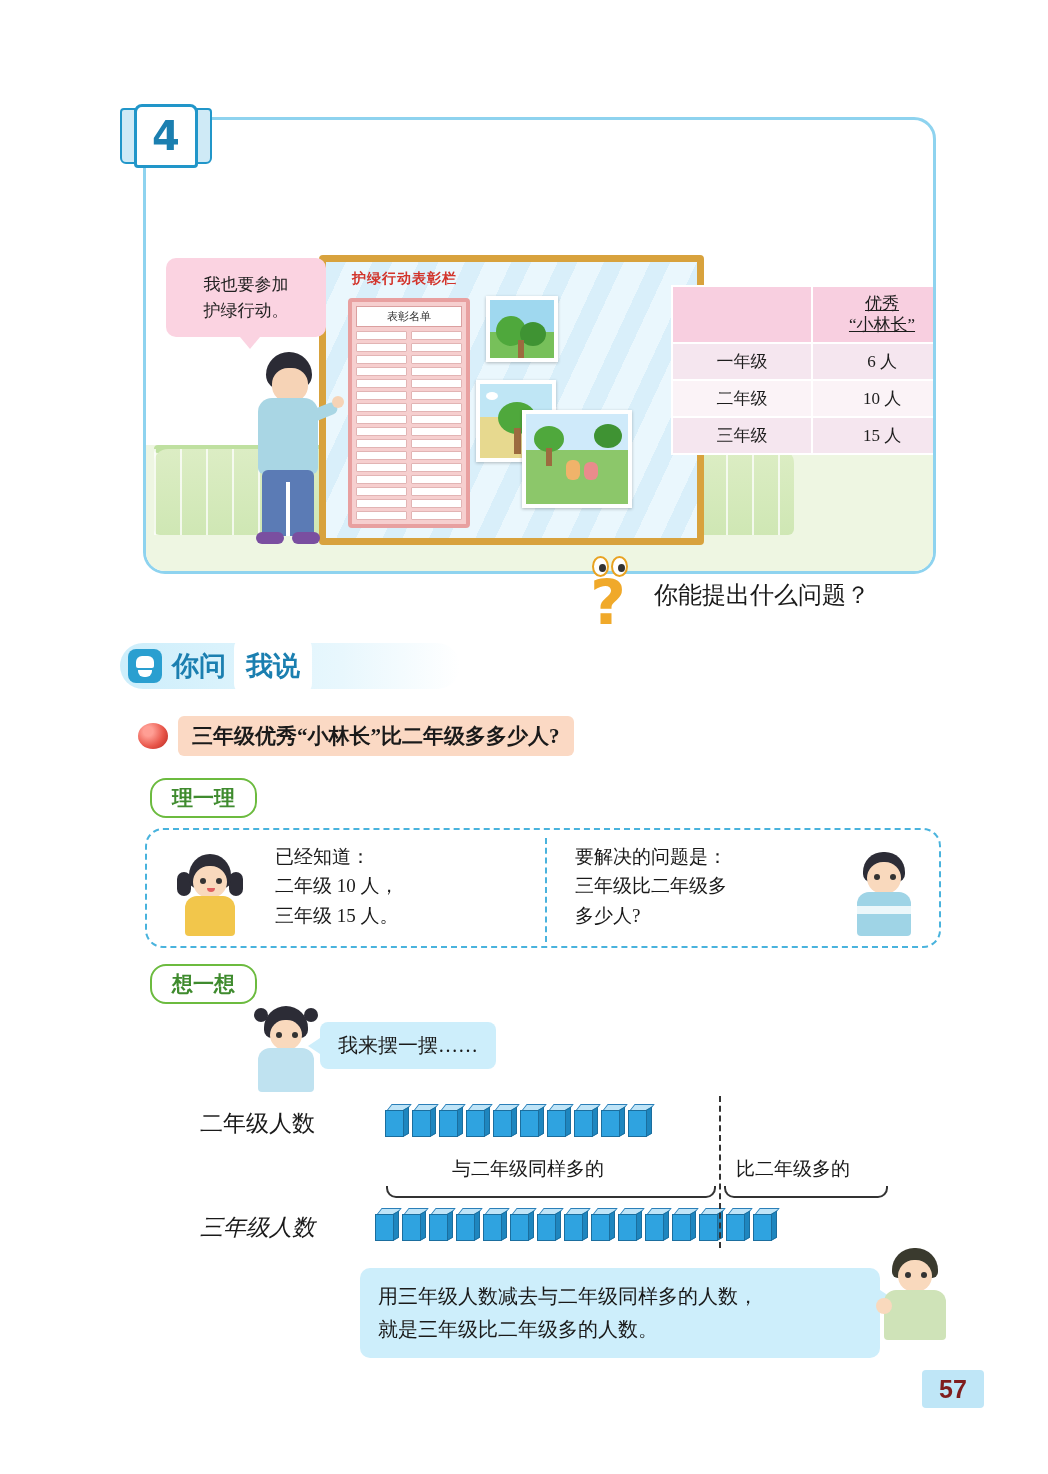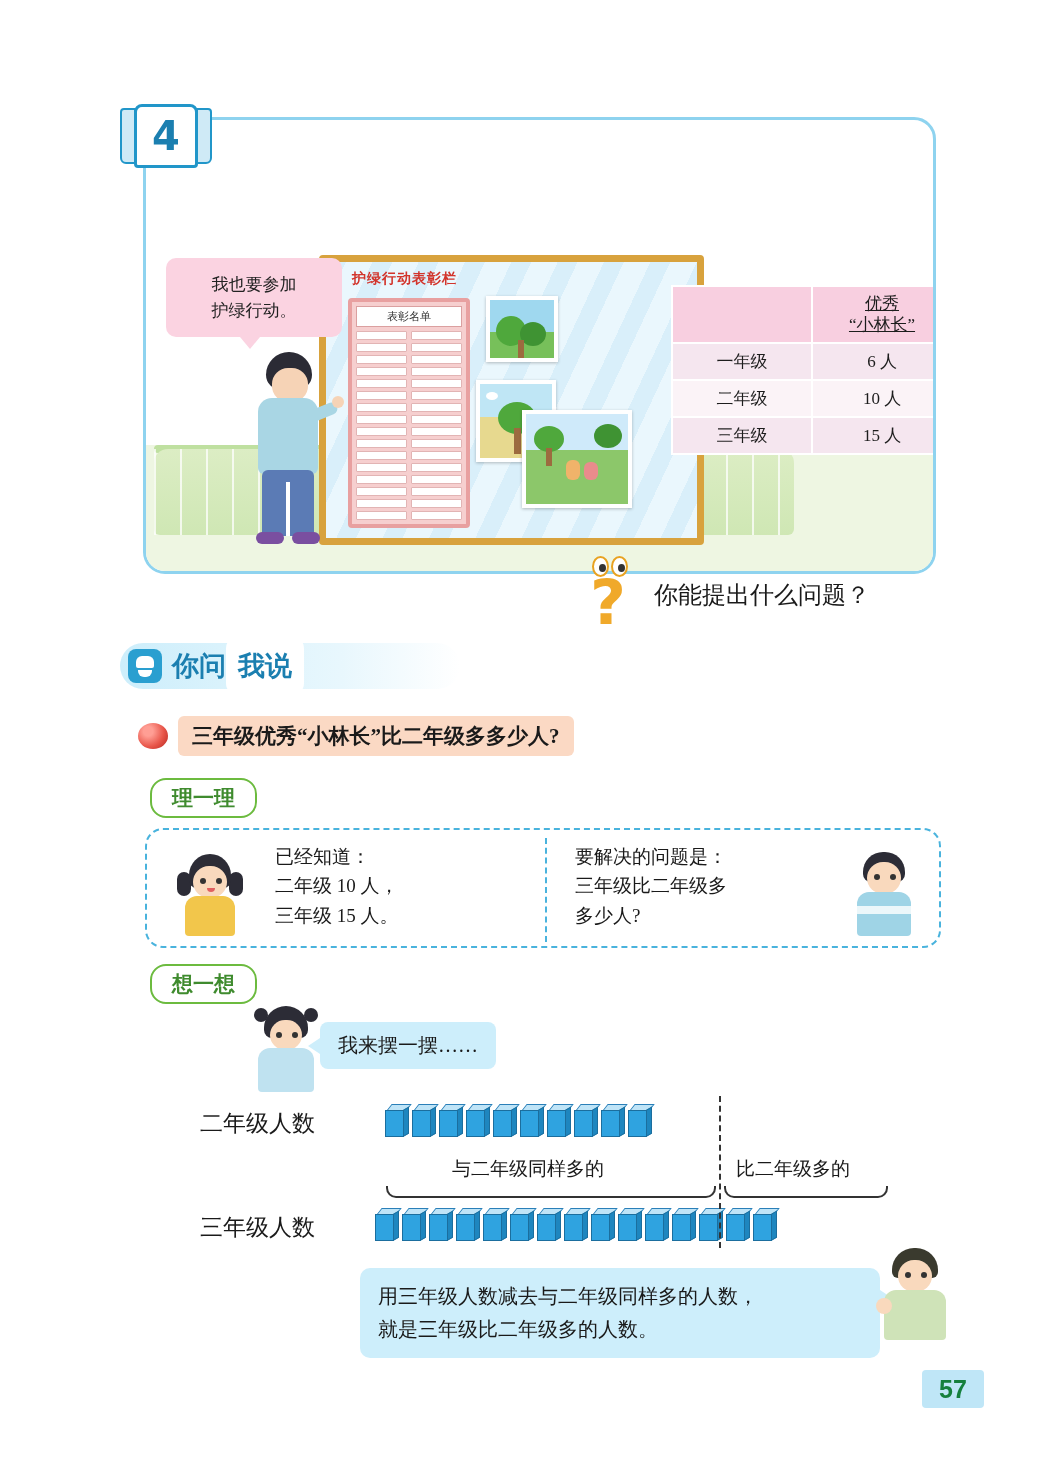--- a/index.html
+++ b/index.html
@@ -148,21 +148,21 @@
   .boy-leg-gap { position:absolute; left:42px; top:130px; width:4px; height:54px;
      background:#ffffff; }
   .boy-shoe-l { position:absolute; left:12px; top:180px; width:28px; height:12px;
      background:#7a4fa0; border-radius: 6px; }
   .boy-shoe-r { position:absolute; left:48px; top:180px; width:28px; height:12px;
      background:#7a4fa0; border-radius: 6px; }
 
   
   .bubble-boy {
     position: absolute; left: 20px; top: 138px;
-    width: 176px; padding: 14px 12px;
+    width: 160px; padding: 14px 12px;
     background: #fbd3e1;
     border-radius: 10px;
     font-size: 17px; color: #222; line-height: 1.5;
     text-align: center;
   }
   .bubble-boy:after {
     content:''; position:absolute; left: 74px; bottom: -12px;
     border: 8px solid transparent; border-top-color: #fbd3e1; border-width: 12px 10px 0 10px;
   }
 
@@ -233,21 +233,21 @@
   .sec-icon:after {
     content:''; position:absolute; left:10px; top:21px; width:14px; height:7px;
     background:#fff; border-radius:0 0 6px 6px;
   }
   .sec-t1 {
     margin-left: 10px;
     font-family: "Liberation Sans", sans-serif;
     font-weight: bold; font-size: 27px; color: #1b7fb0;
   }
   .sec-t2 {
-    padding: 13px 12px;
+    margin-left: 8px; padding: 13px 12px;
     background: #fff; border-radius: 14px;
     font-family: "Liberation Sans", sans-serif;
     font-weight: bold; font-size: 27px; color: #1b7fb0;
   }
 
   
   .q1-row {
     position: absolute; left: 138px; top: 716px;
     display: flex; align-items: center; gap: 10px;
   }
@@ -353,21 +353,21 @@
     content:''; position:absolute; left:-12px; top:16px;
     border: 8px solid transparent; border-right-color:#cdeefb; border-width: 8px 12px 8px 0;
   }
 
   
   .row-label {
     position: absolute;
     font-size: 23px; color: #1a1a1a;
   }
   .lbl-g2 { left: 200px; top: 1108px; }
-  .lbl-g3 { left: 200px; top: 1212px; }
+  .lbl-g3 { left: 200px; top: 1212px; font-style: italic; }
 
   .cube-row { position: absolute; display: flex; gap: 2px; }
   .cr2 { left: 385px; top: 1104px; }
   .cr3 { left: 375px; top: 1208px; }
 
   .cube { position: relative; width: 25px; height: 34px; }
   .cube .top {
     position: absolute; left: 4px; top: 0; width: 20px; height: 7px;
     background: #bfe4f7;
     transform: skewX(-38deg);
@@ -437,21 +437,21 @@
      background:#f9d9bd; border-radius:50%; }
 
   
   .page-num {
     position: absolute; right: 64px; bottom: 66px;
     width: 62px; height: 38px;
     background: #bfe6f7;
     border-radius: 4px;
     display: flex; align-items: center; justify-content: center;
     font-family: "Liberation Sans", sans-serif;
-    font-weight: bold; font-size: 25px; color: #15803d;
+    font-weight: bold; font-size: 25px; color: #7f1d1d;
   }
 </style>
 </head>
 <body>
 
 <div class="scene-card">
   <div class="ground"></div>
   <div class="hedge-top"></div>
   <div class="hedge">
     <div class="hedge-lines"></div>

